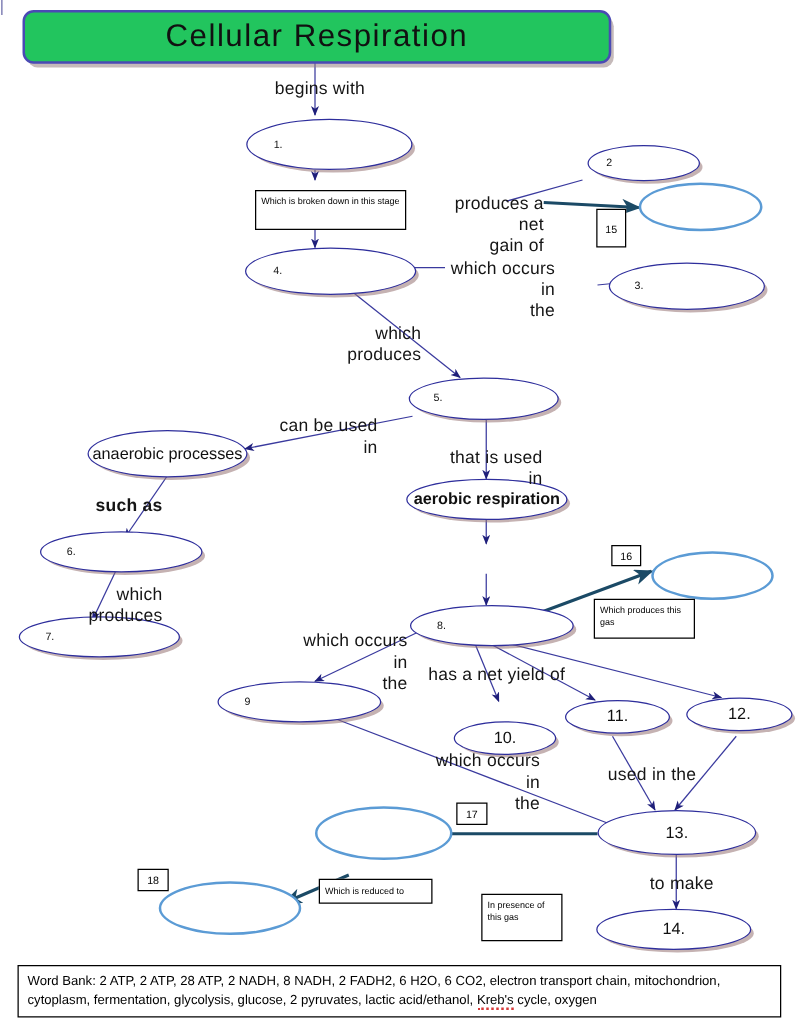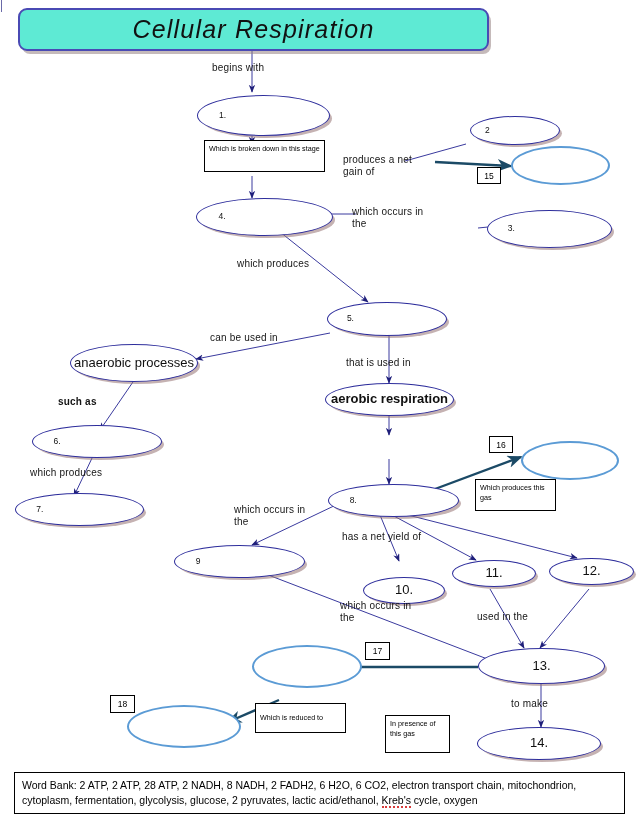--- a/index.html
+++ b/index.html
@@ -30,26 +30,25 @@
 
   
   #title-banner {
     position: absolute;
     left: 18px;
     top: 8px;
     width: 467px;
     height: 39px;
     border: 2px solid #4a4ab4;
     border-radius: 9px;
-    background: #5eead4;
+    background: #22c55e;
     box-shadow: 3px 4px 0 -1px rgba(150,130,130,0.55);
     display: flex;
     align-items: center;
     justify-content: center;
-    font-style: italic;
   }
   #title-text {
     font-size: 25px;
     letter-spacing: 1.2px;
     color: #111111;
     white-space: nowrap;
   }
 
   
   .node {
@@ -87,23 +86,23 @@
     font-weight: bold;
   }
   .node.lightblue {
     border: 2px solid #5b9bd5;
     box-shadow: none;
   }
 
   
   .llabel {
     position: absolute;
-    font-size: 10px;
+    font-size: 14px;
     color: #151515;
-    text-align: left;
+    text-align: right;
     line-height: 1.2;
     white-space: pre-line;
     letter-spacing: 0.2px;
   }
 
   
   .abox {
     position: absolute;
     box-sizing: border-box;
     border: 1px solid #000000;
@@ -326,30 +325,30 @@
 
   <div class="llabel" style="left:342px; top:531px; width:110px;">has a net yield of</div>
 
   <div class="llabel" style="left:340px; top:600px; width:92px;">which occurs in
 the</div>
 
   <div class="llabel" style="left:477px; top:611px; width:80px;">used in the</div>
 
   <div class="llabel" style="left:511px; top:698px; width:60px;">to make</div>
 
-  <div class="abox" style="left:204px; top:140px; width:121px; height:32px;">Which is broken down in this stage</div>
+  <div class="abox" style="left:204px; top:152px; width:121px; height:32px;">Which is broken down in this stage</div>
 
 
   <div class="abox" style="left:475px; top:479px; width:81px; height:32px;">Which produces this gas</div>
 
   <div class="abox" style="left:385px; top:671px; width:65px; height:38px;margin-top:44px;">In presence of this gas</div>
 
-  <div class="abox" style="left:255px; top:703px; width:91px; height:30px; display:flex; align-items:center;">Which is reduced to</div>
-
-  <div class="numbox" style="left:477px; top:167px; width:24px; height:17px;">15</div>
+  <div class="abox" style="left:255px; top:703px; width:91px; height:20px; display:flex; align-items:center;">Which is reduced to</div>
+
+  <div class="numbox" style="left:477px; top:167px; width:24px; height:31px;">15</div>
 
   <div class="numbox" style="left:489px; top:436px; width:24px; height:17px;">16</div>
 
   <div class="numbox" style="left:365px; top:642px; width:25px; height:18px;">17</div>
 
   <div class="numbox" style="left:110px; top:695px; width:25px; height:18px;">18</div>
 
   <div id="word-bank">
     <span class="wb-title">Word Bank:</span>
     <span class="wb-list">2 ATP, 2 ATP, 28 ATP, 2 NADH, 8 NADH, 2 FADH2, 6 H2O, 6 CO2, electron transport chain, mitochondrion,</span>

